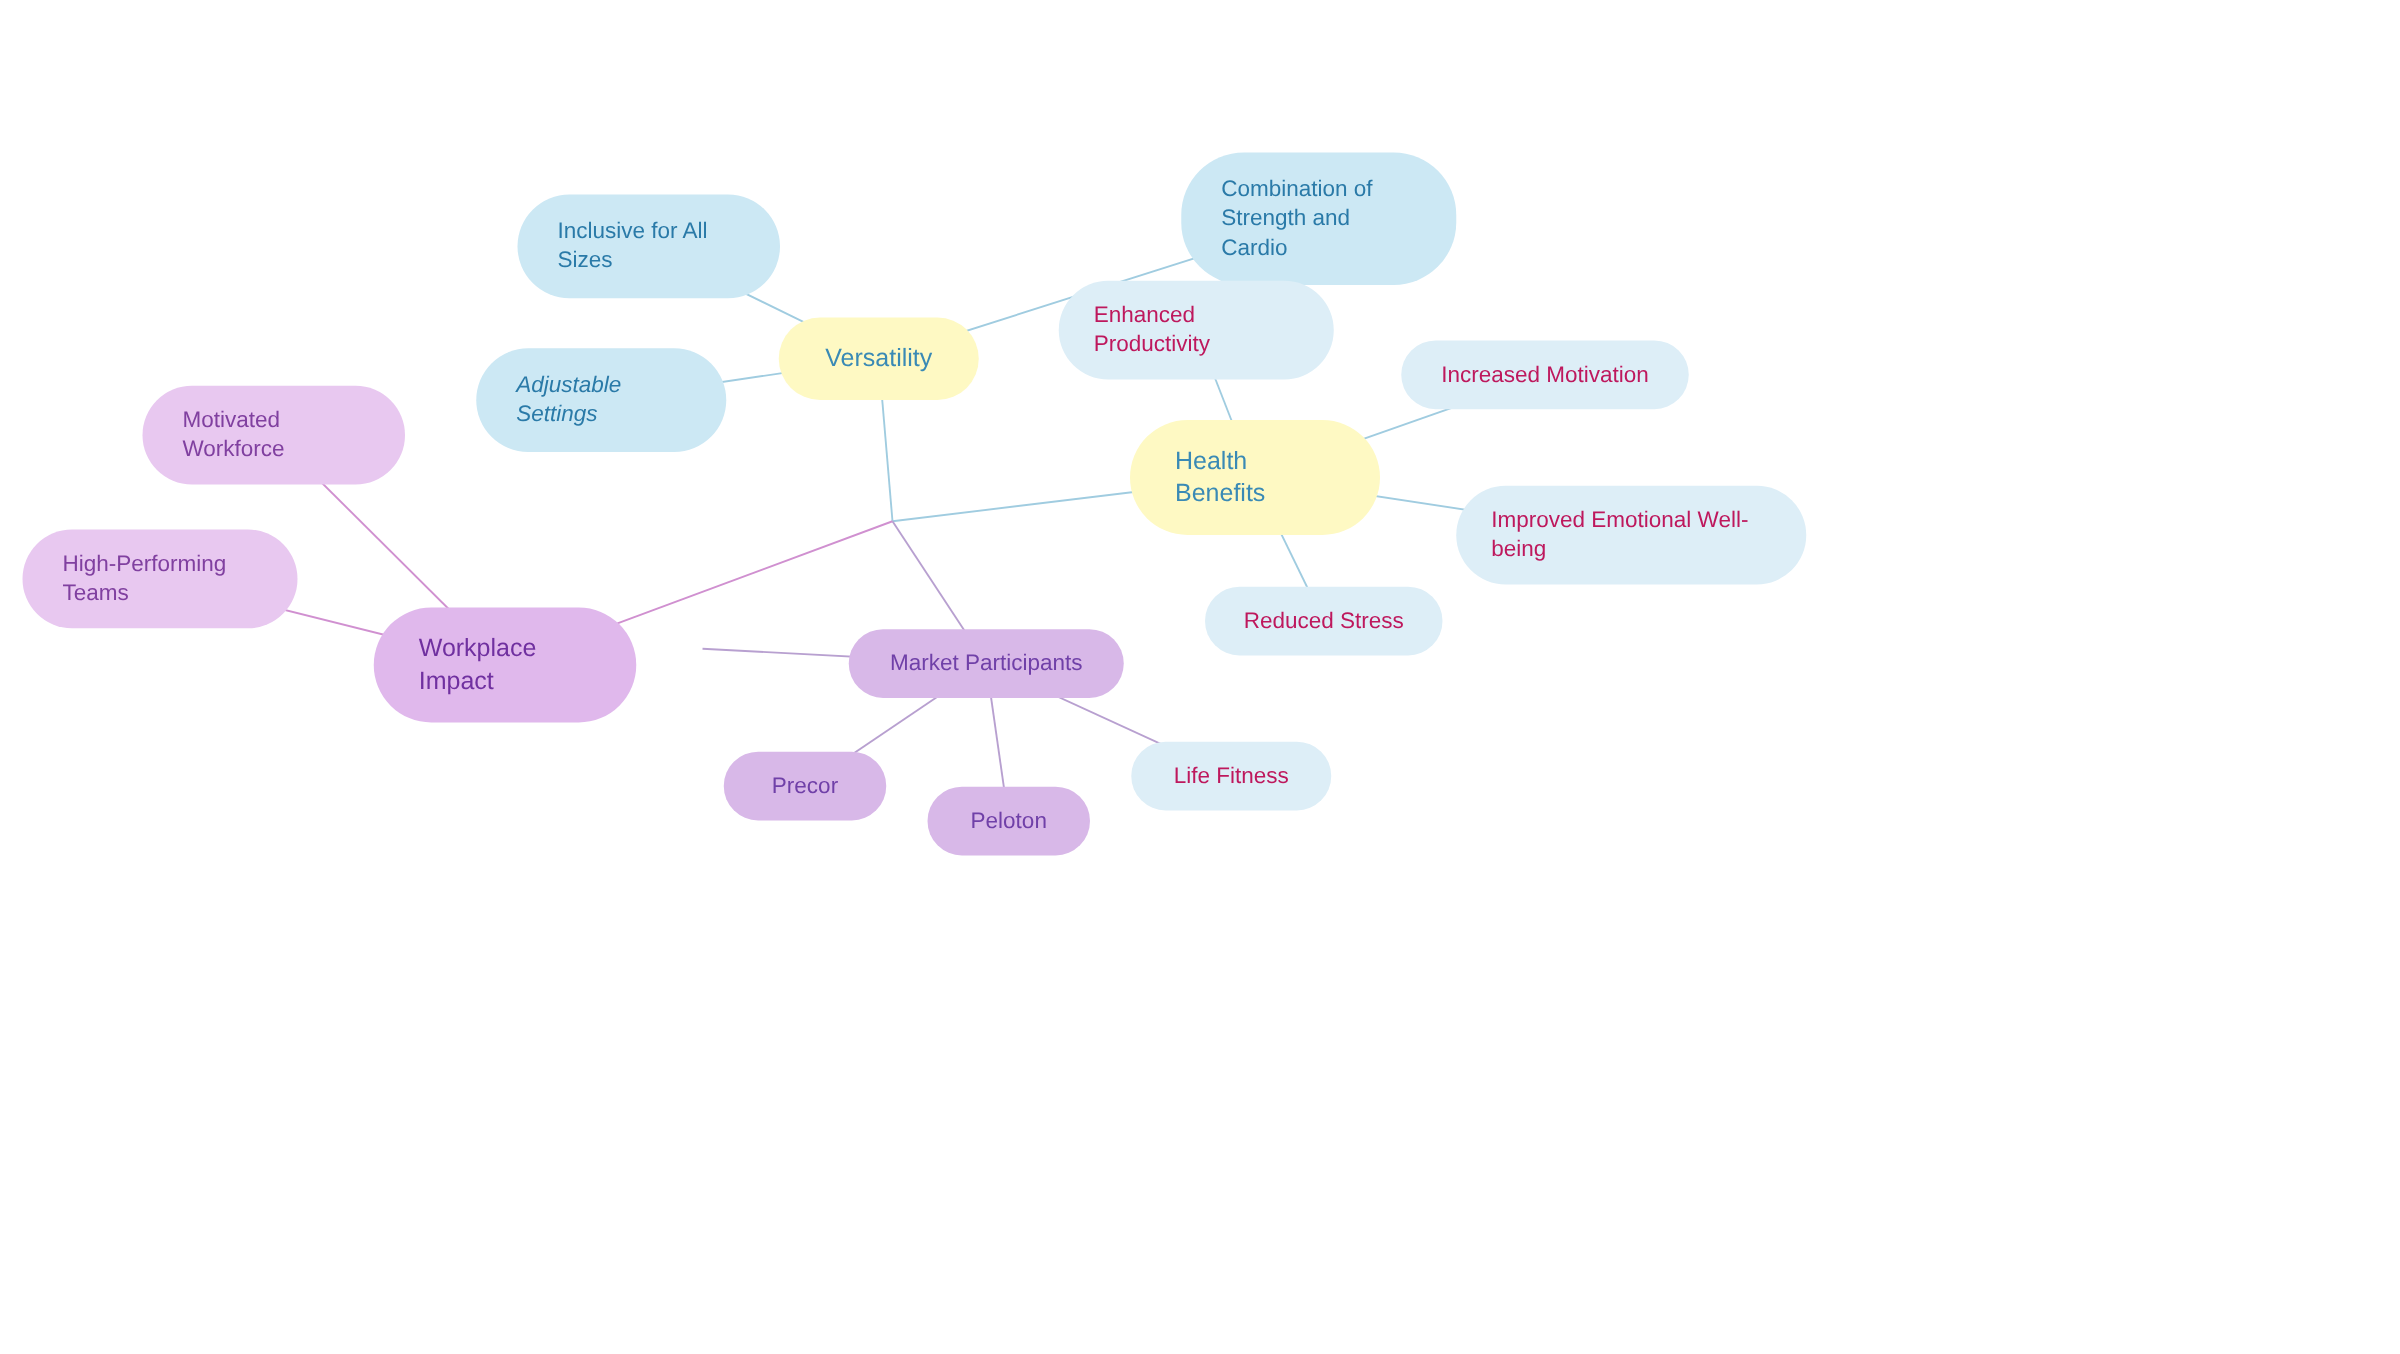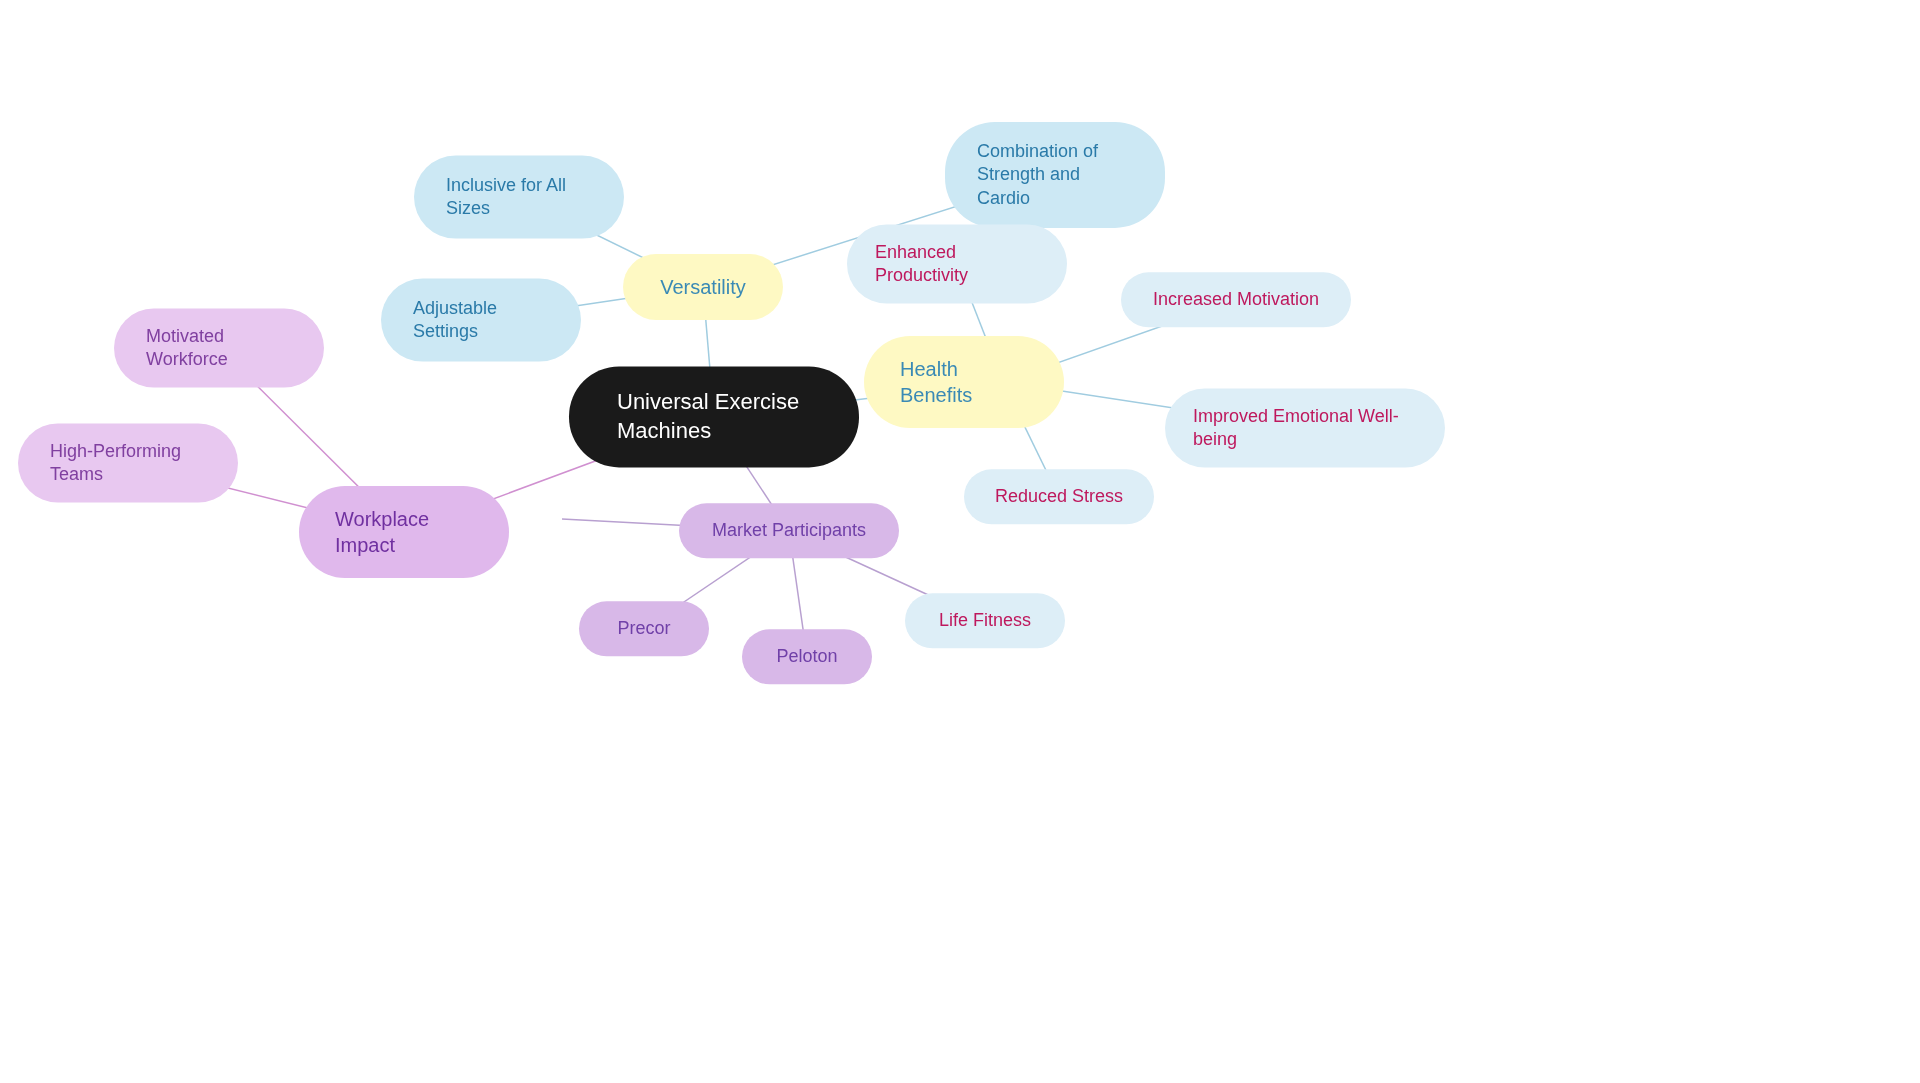--- a/index.html
+++ b/index.html
@@ -94,26 +94,25 @@
       <line x1="714" y1="417" x2="404" y2="532" stroke="#d090d0" stroke-width="1.5"></line>
       <line x1="404" y1="532" x2="219" y2="348" stroke="#d090d0" stroke-width="1.5"></line>
       <line x1="404" y1="532" x2="128" y2="463" stroke="#d090d0" stroke-width="1.5"></line>
       <line x1="404" y1="532" x2="313" y2="546" stroke="#d090d0" stroke-width="1.5"></line>
       <line x1="714" y1="417" x2="789" y2="531" stroke="#b8a0d0" stroke-width="1.5"></line>
       <line x1="789" y1="531" x2="562" y2="519" stroke="#b8a0d0" stroke-width="1.5"></line>
       <line x1="789" y1="531" x2="644" y2="629" stroke="#b8a0d0" stroke-width="1.5"></line>
       <line x1="789" y1="531" x2="807" y2="657" stroke="#b8a0d0" stroke-width="1.5"></line>
       <line x1="789" y1="531" x2="985" y2="621" stroke="#b8a0d0" stroke-width="1.5"></line>
     </svg>
-<div class="node node-center" style="left: 714px; top: 417px; width: 290px;">Universal Exercise Machines</div>
     <div class="node node-blue-mid" style="left: 703px; top: 287px; width: 160px;">Versatility</div>
     <div class="node node-blue" style="left: 1055px; top: 175px; width: 220px;">Combination of Strength and Cardio</div>
     <div class="node node-blue" style="left: 519px; top: 197px; width: 210px;">Inclusive for All Sizes</div>
-    <div class="node node-blue" style="left: 481px; top: 320px; width: 200px;">Adjustable Settings</div>
-    <div class="node node-blue-mid" style="left: 964px; top: 382px; width: 200px;">Health Benefits</div>
+    <div class="node node-blue" style="left: 481px; top: 320px; width: 200px; font-style: italic;">Adjustable Settings</div>
+    <div class="node node-blue-mid" style="left: 1004px; top: 382px; width: 200px;">Health Benefits</div>
     <div class="node node-blue-light" style="left: 957px; top: 264px; width: 220px;">Enhanced Productivity</div>
     <div class="node node-blue-light" style="left: 1236px; top: 300px; width: 230px;">Increased Motivation</div>
     <div class="node node-blue-light" style="left: 1305px; top: 428px; width: 280px;">Improved Emotional Well-being</div>
     <div class="node node-blue-light" style="left: 1059px; top: 497px; width: 190px;">Reduced Stress</div>
     <div class="node node-purple-mid" style="left: 404px; top: 532px; width: 210px;">Workplace Impact</div>
     <div class="node node-purple" style="left: 219px; top: 348px; width: 210px;">Motivated Workforce</div>
     <div class="node node-purple" style="left: 128px; top: 463px; width: 220px;">High-Performing Teams</div>
     <div class="node node-mauve" style="left: 789px; top: 531px; width: 220px;">Market Participants</div>
     <div class="node node-mauve" style="left: 644px; top: 629px; width: 130px;">Precor</div>
     <div class="node node-mauve" style="left: 807px; top: 657px; width: 130px;">Peloton</div>

